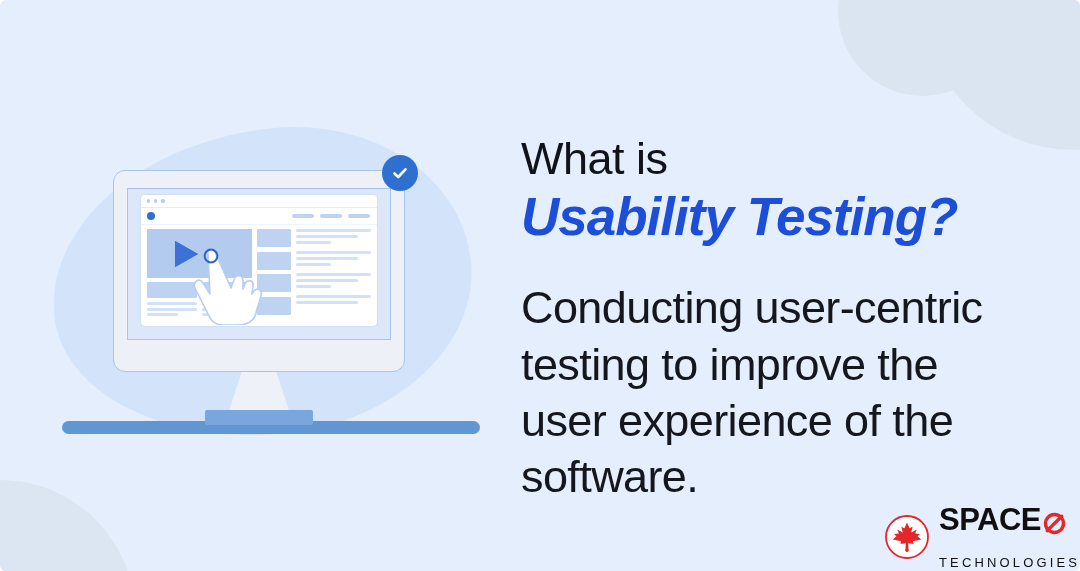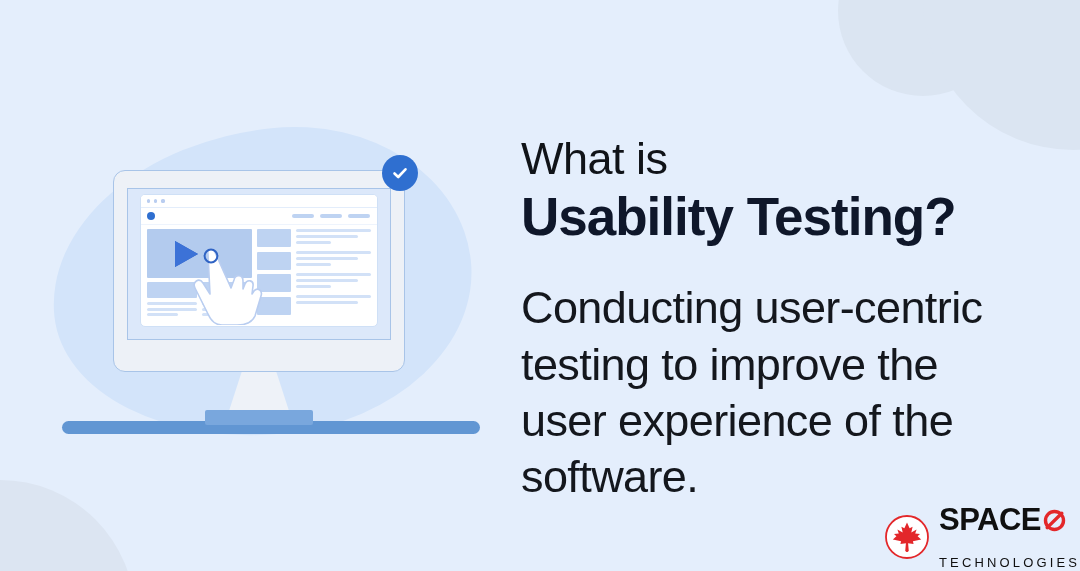--- a/index.html
+++ b/index.html
@@ -8,20 +8,21 @@
     padding: 0;
     background: #ffffff;
   }
   #canvas {
     position: relative;
     width: 1080px;
     height: 571px;
     overflow: hidden;
     background: #e4eefc;
     font-family: "Liberation Sans", "DejaVu Sans", sans-serif;
+    border-radius: 6px;
   }
 
   
   .bg-circle {
     position: absolute;
     border-radius: 50%;
     background: #dde6f3;
   }
   #bg-circle-top-small {
     width: 170px; height: 170px;
@@ -227,24 +228,25 @@
     font-size: 45px;
     font-weight: 400;
     color: #101318;
     line-height: 1.0;
     letter-spacing: -0.5px;
     margin: 0;
   }
   #headline-text {
     font-size: 53px;
     font-weight: 700;
-    color: #0f172a;
+    color: #1d4ed8;
     line-height: 1.12;
     letter-spacing: -1px;
     margin: 6px 0 0 0;
+    font-style: italic;
   }
   #body-text {
     margin: 34px 0 0 0;
     font-size: 45px;
     font-weight: 400;
     color: #14171d;
     line-height: 1.25;
     letter-spacing: -0.6px;
     max-width: 500px;
   }
@@ -255,21 +257,21 @@
     left: 884px;
     top: 504px;
     display: flex;
     align-items: center;
     gap: 9px;
   }
   #logo-mark { width: 46px; height: 46px; flex: none; }
   #logo-text { display: flex; flex-direction: column; line-height: 1; }
   #logo-wordmark {
     display: flex;
-    align-items: center;
+    align-items: flex-end;
     font-size: 31px;
     font-weight: 700;
     letter-spacing: -0.5px;
     color: #101010;
   }
   #logo-slashed-o { margin-left: 1px; line-height: 1; }
   #logo-tagline {
     font-size: 13px;
     font-weight: 400;
     letter-spacing: 3.15px;

